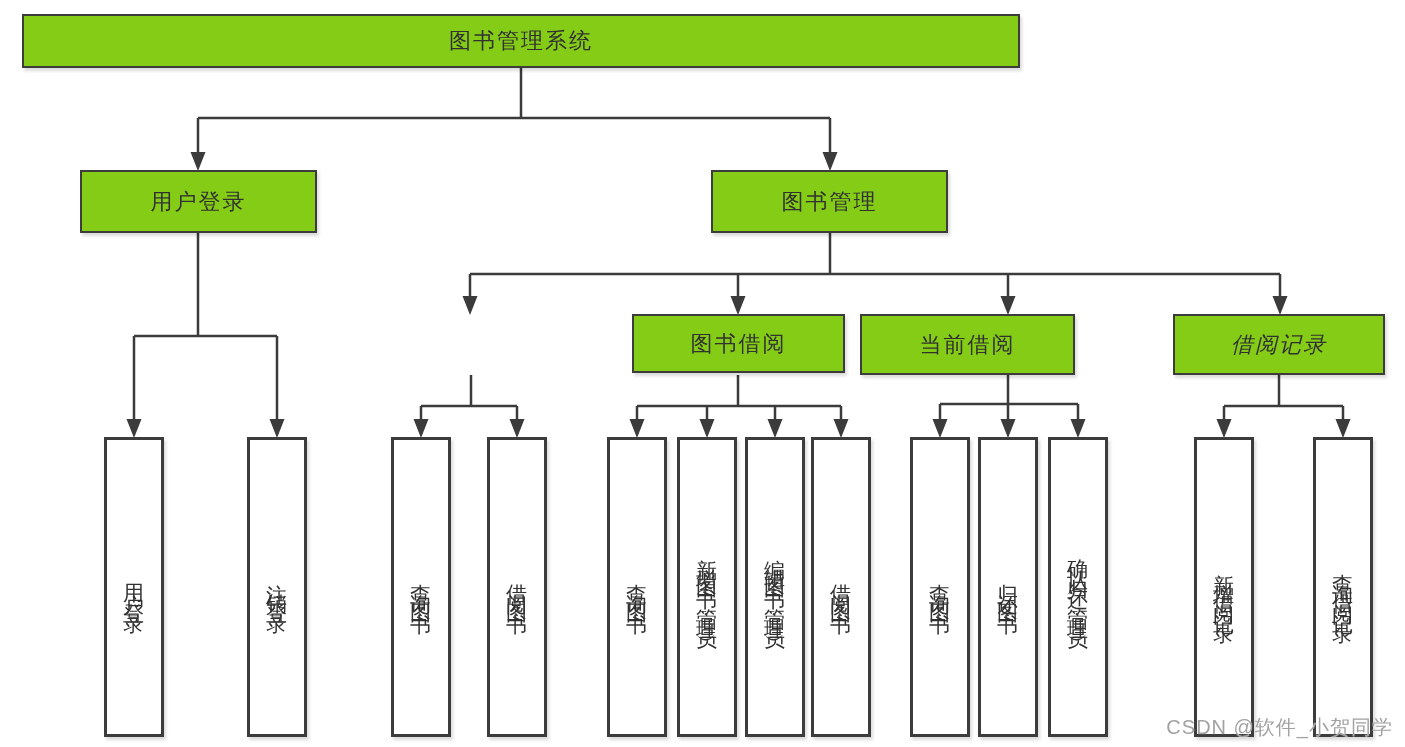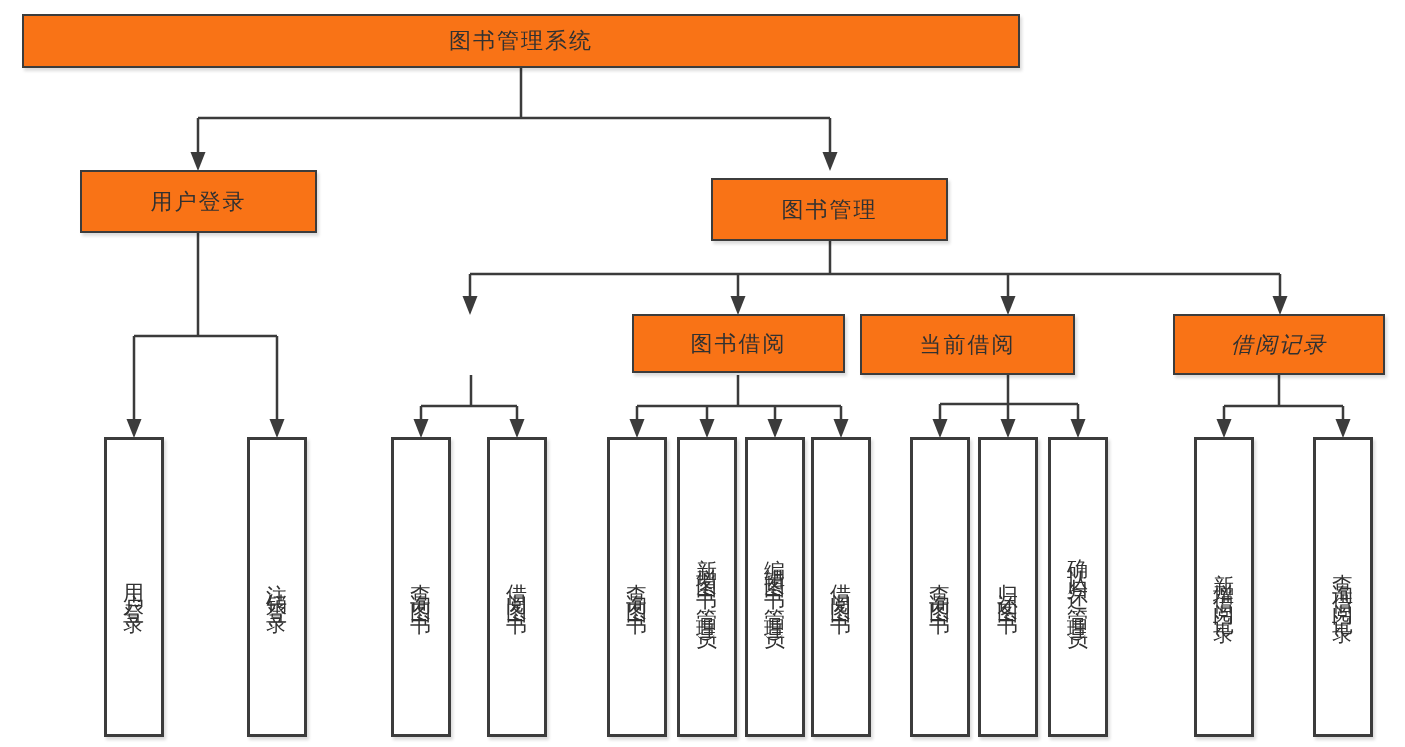--- a/index.html
+++ b/index.html
@@ -18,34 +18,34 @@
   .connector-layer {
     position: absolute;
     left: 0;
     top: 0;
     width: 1405px;
     height: 747px;
   }
   .node {
     position: absolute;
     box-sizing: border-box;
-    background: #f97316;
+    background: #84cc16;
     border: 2.5px solid #3c3c3c;
     display: flex;
     align-items: center;
     justify-content: center;
     color: #313131;
     font-size: 22px;
     letter-spacing: 2px;
     box-shadow: 2px 3px 3px rgba(0,0,0,0.14);
     z-index: 2;
   }
   .node-root   { left: 22px;   top: 14px;  width: 998px; height: 54px; }
   .node-login  { left: 80px;   top: 170px; width: 237px; height: 63px; }
-  .node-mgmt   { left: 711px;  top: 170px; width: 237px; height: 63px; margin-top: 8px; }
+  .node-mgmt   { left: 711px;  top: 170px; width: 237px; height: 63px; }
   .node-g0     { left: 364px;  top: 314px; width: 214px; height: 61px; }
   .node-g1     { left: 632px;  top: 314px; width: 213px; height: 59px; }
   .node-g2     { left: 860px;  top: 314px; width: 215px; height: 61px; }
   .node-g3     { left: 1173px; top: 314px; width: 212px; height: 61px; font-style: italic; }
   .leaf {
     position: absolute;
     top: 437px;
     width: 60px;
     height: 300px;
     box-sizing: border-box;
@@ -205,14 +205,15 @@
     <span>确认归还（管理员）</span>
   </div>
 
   <div class="leaf leaf-d0">
     <span>新增借阅记录</span>
   </div>
   <div class="leaf leaf-d1">
     <span>查询借阅记录</span>
   </div>
 
+  <div class="watermark">CSDN @软件_小贺同学</div>
 
 </div>
 
 </body></html>

